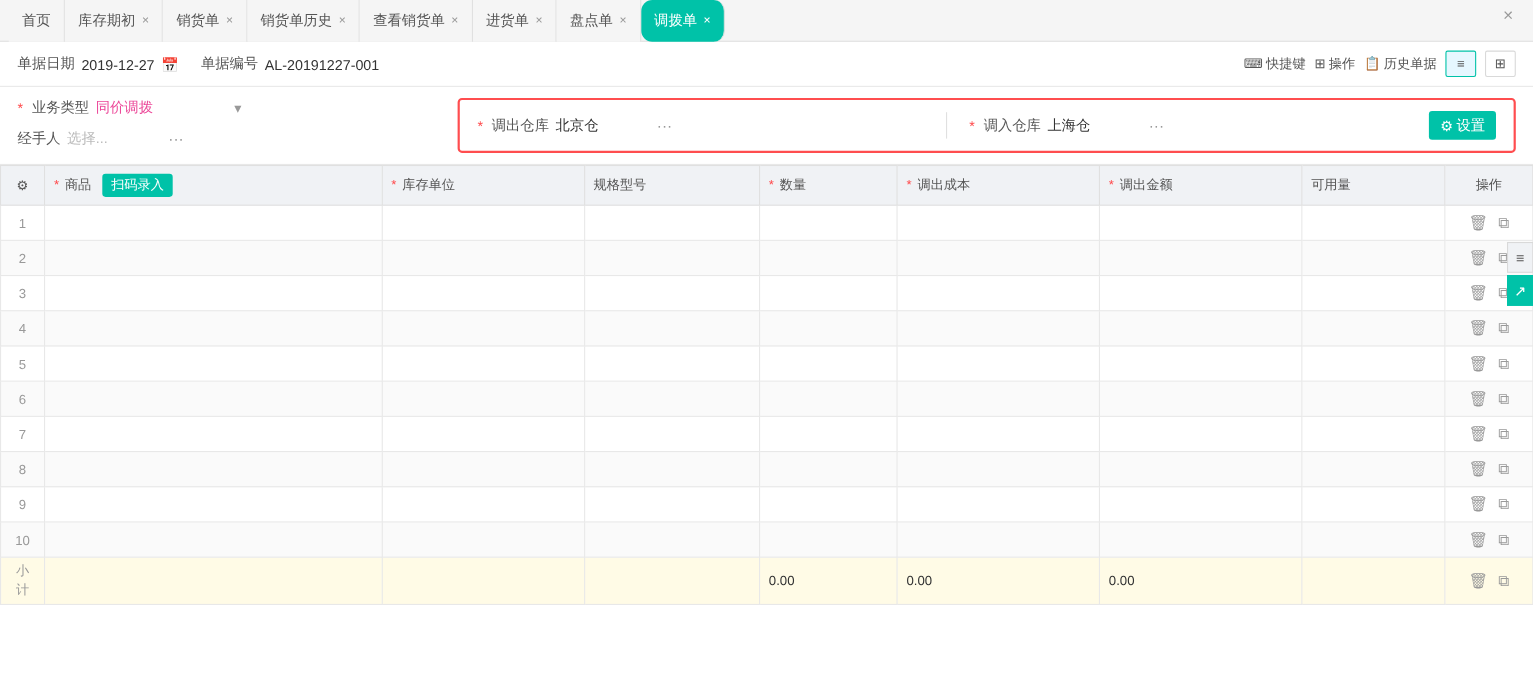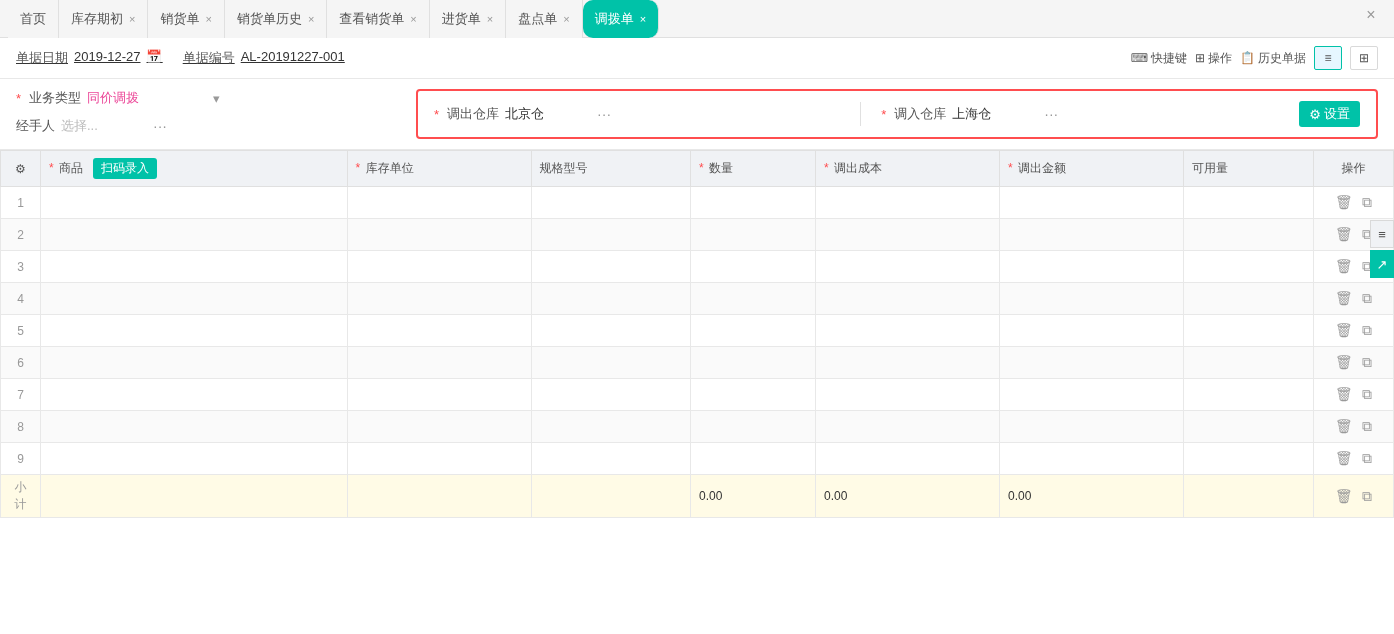--- a/index.html
+++ b/index.html
@@ -55,24 +55,23 @@
     
     .header-area {
       display: flex;
       align-items: center;
       padding: 8px 16px;
       border-bottom: 1px solid #e8e8e8;
       gap: 20px;
     }
     .header-field {
       display: flex;
-      align-items: flex-start;
+      align-items: flex-end;
       gap: 6px;
       font-size: 13px;
-      text-decoration: underline;
     }
     .header-label { color: #555; }
     .header-value { color: #333; font-weight: 500; }
     .header-icon { color: #00c2a8; cursor: pointer; }
     .header-actions {
       margin-left: auto;
       display: flex;
       align-items: center;
       gap: 8px;
       font-size: 12px;
@@ -519,20 +518,34 @@
       <td></td>
       <td></td>
       <td></td>
       <td></td>
       <td></td>
       <td class="action-cell">
         <span class="action-icon">🗑</span>
         <span class="action-icon">⧉</span>
       </td>
     </tr>
+          <tr>
+      <td class="row-num">10</td>
+      <td></td>
+      <td></td>
+      <td></td>
+      <td></td>
+      <td></td>
+      <td></td>
+      <td></td>
+      <td class="action-cell">
+        <span class="action-icon">🗑</span>
+        <span class="action-icon">⧉</span>
+      </td>
+    </tr>
           <tr class="subtotal-row">
       <td class="row-num">小计</td>
       <td></td>
       <td></td>
       <td></td>
       <td>0.00</td>
       <td>0.00</td>
       <td>0.00</td>
       <td></td>
       <td class="action-cell">

